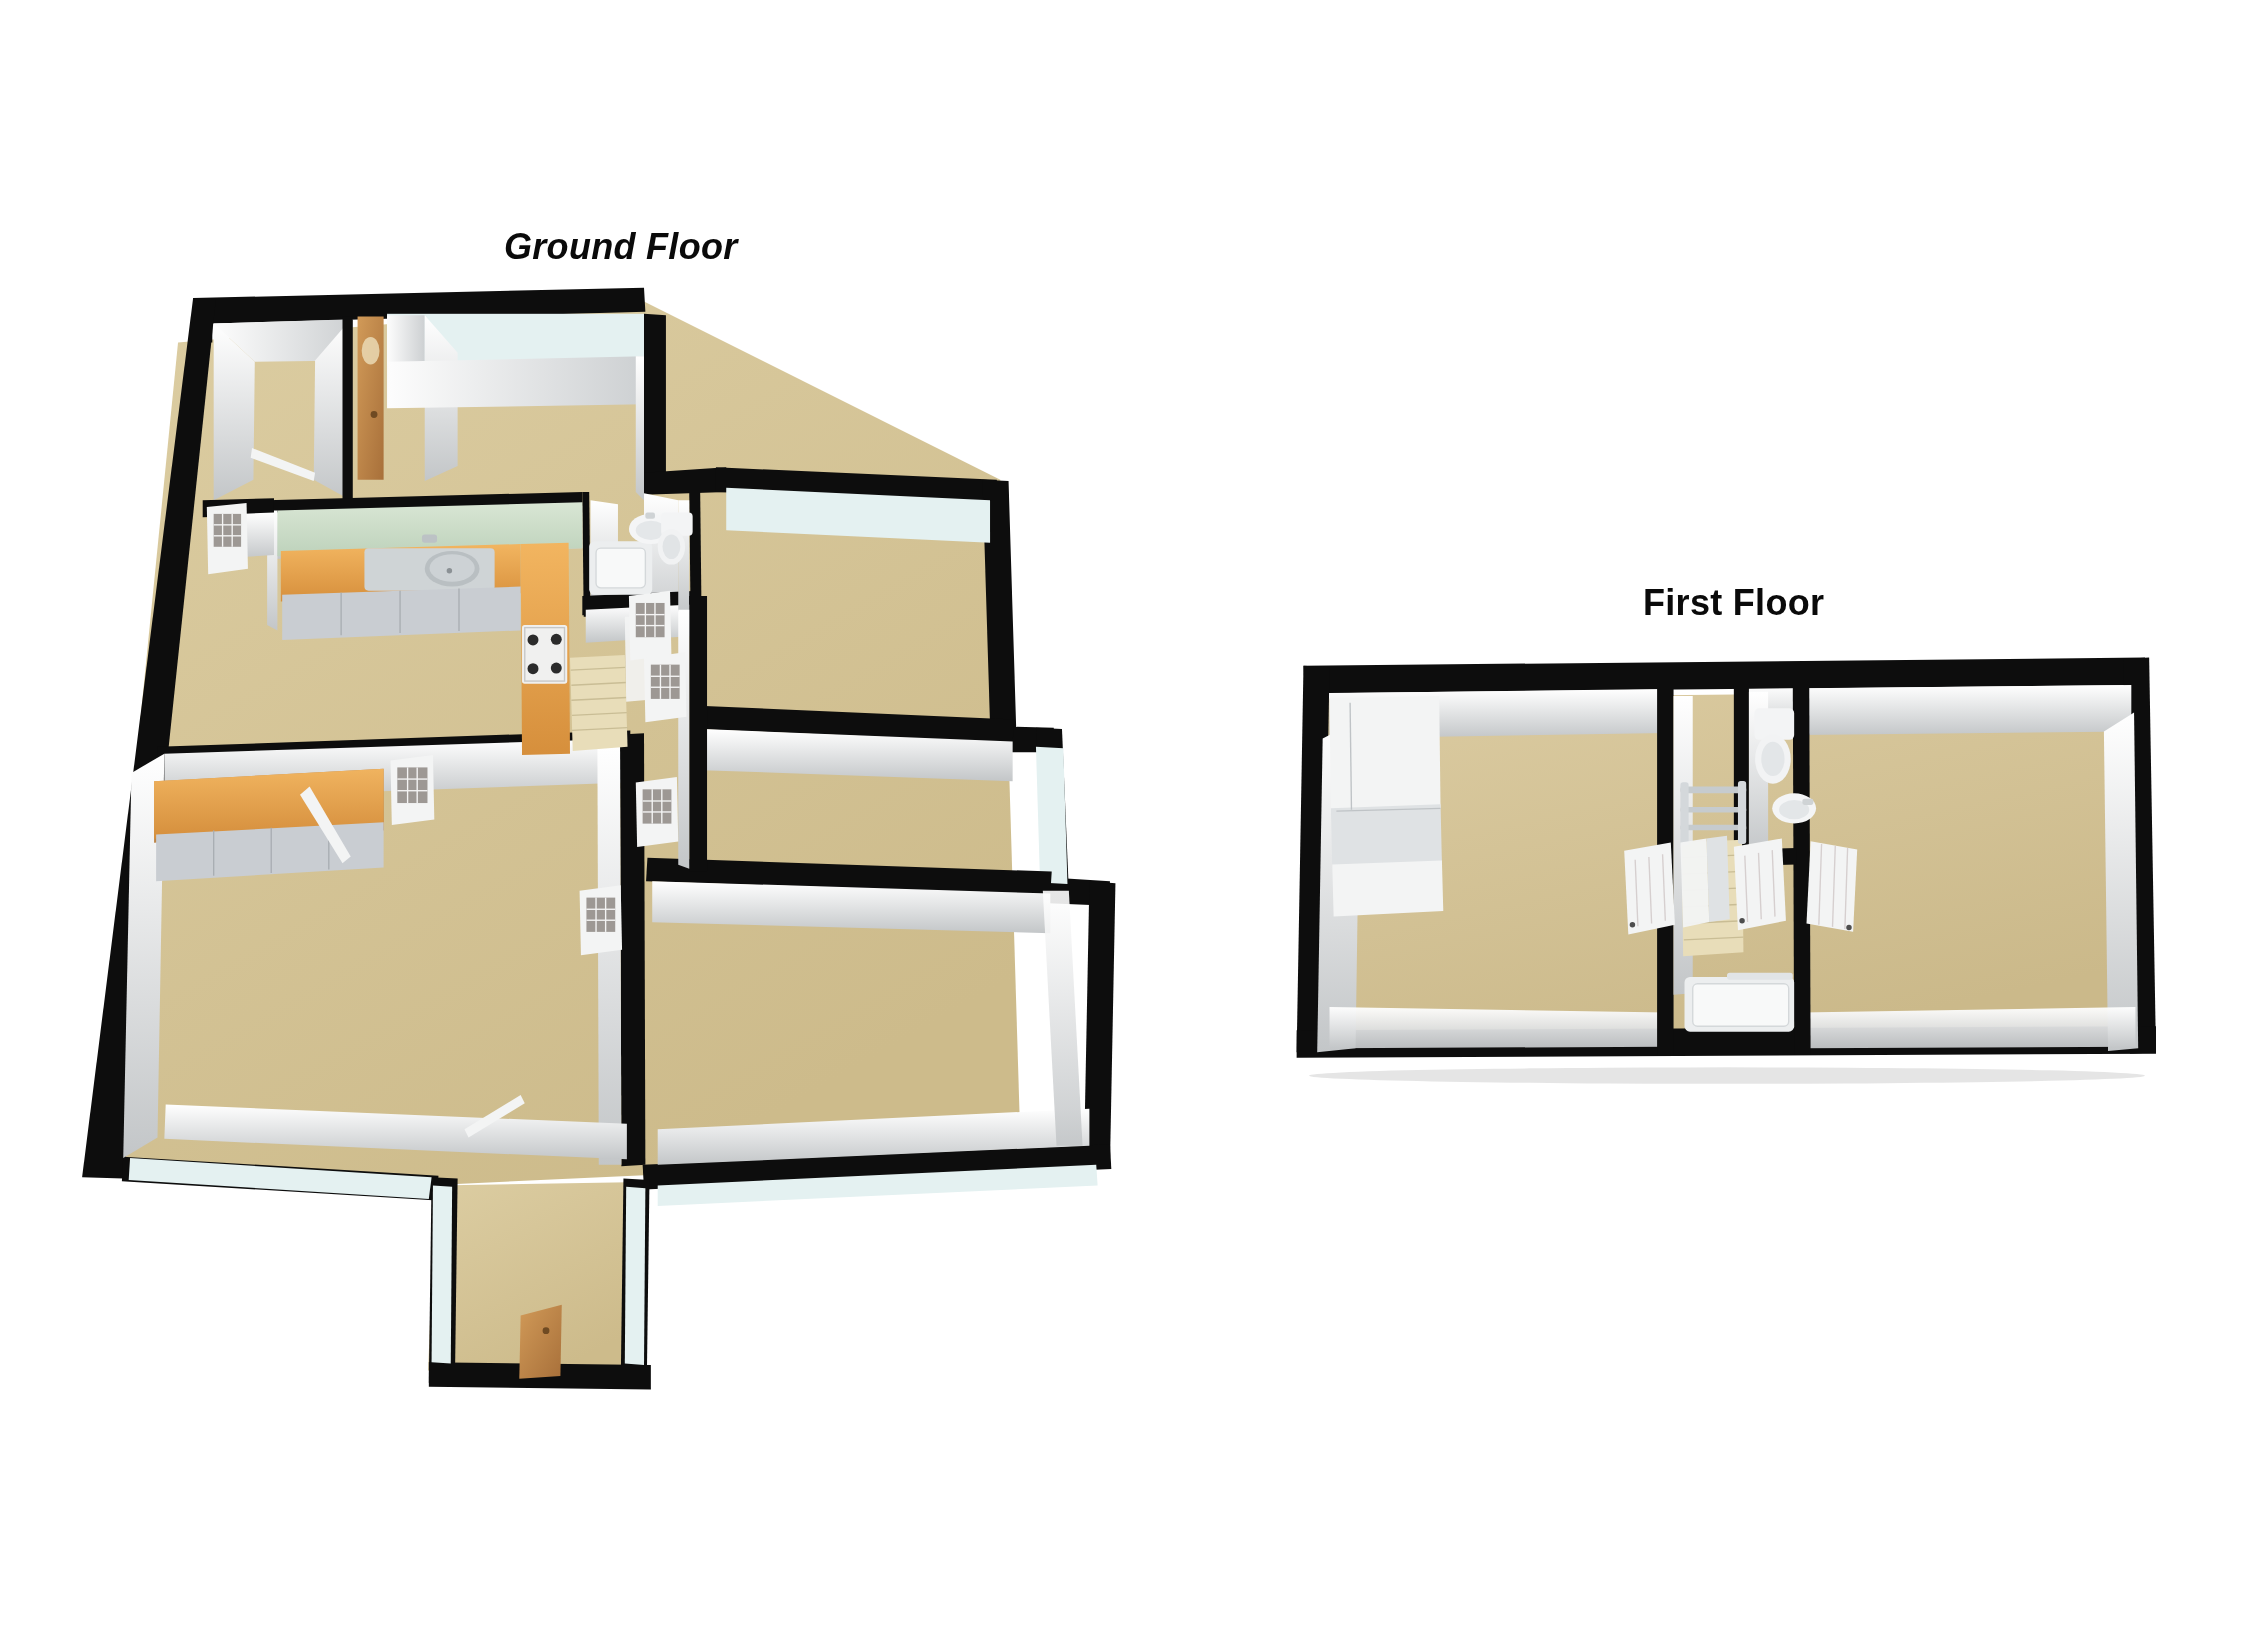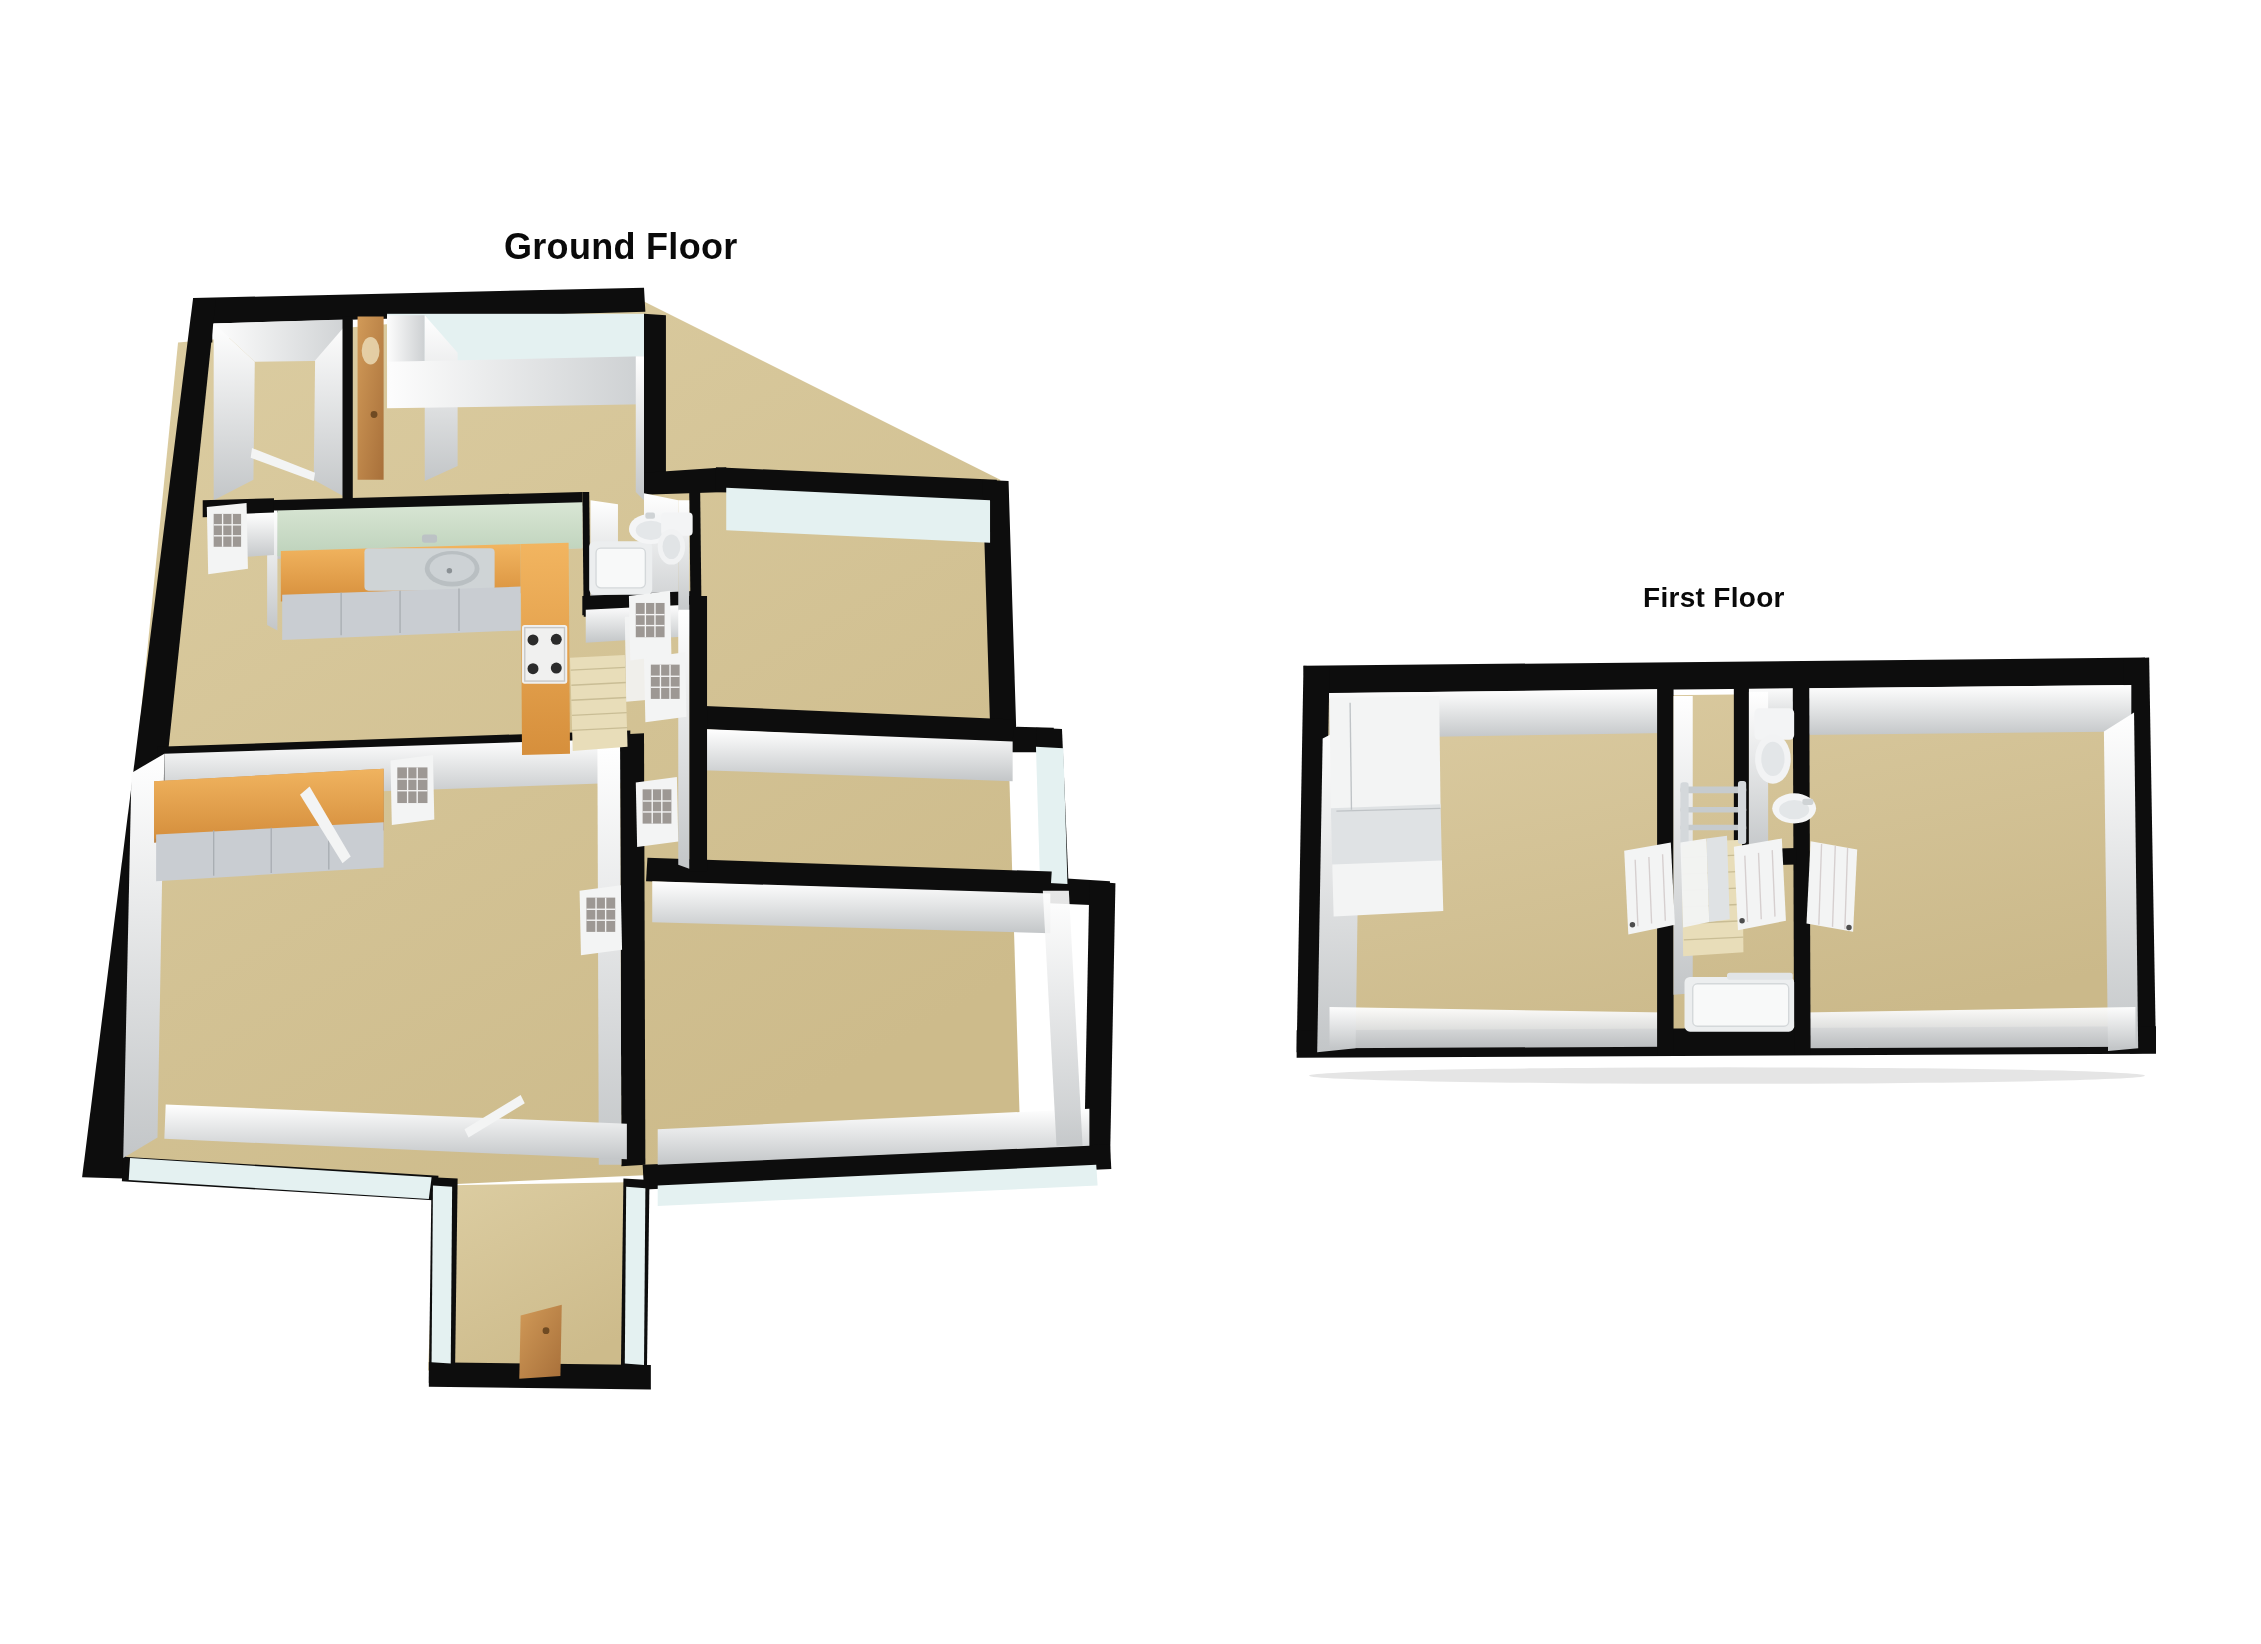--- a/index.html
+++ b/index.html
@@ -3,22 +3,22 @@
 <meta charset="utf-8">
 <style>
   html,body{margin:0;padding:0;background:#ffffff;}
   body{width:2261px;height:1645px;position:relative;overflow:hidden;
        font-family:"Liberation Sans",sans-serif;}
 
   .floor-title{
     position:absolute;font-weight:bold;color:#0a0a0a;white-space:nowrap;
     letter-spacing:0.3px;
   }
-  #ground-title{left:504px;top:226px;font-size:36px;}
-  #first-title{left:1643px;top:582px;font-size:28px;}
+  #ground-title{left:504px;top:226px;font-size:36px;font-style:italic;}
+  #first-title{left:1643px;top:582px;font-size:36px;}
 
   .plan{position:absolute;}
   svg{display:block;overflow:visible;}
 
   .wallcap{fill:#0d0d0d;}
   .wallface{fill:url(#wallgrad);}
   .wallface2{fill:url(#wallgrad2);}
   .floorfill{fill:url(#carpet);}
   .winfill{fill:#e4f1f1;}
   .woodfill{fill:url(#wood);}

